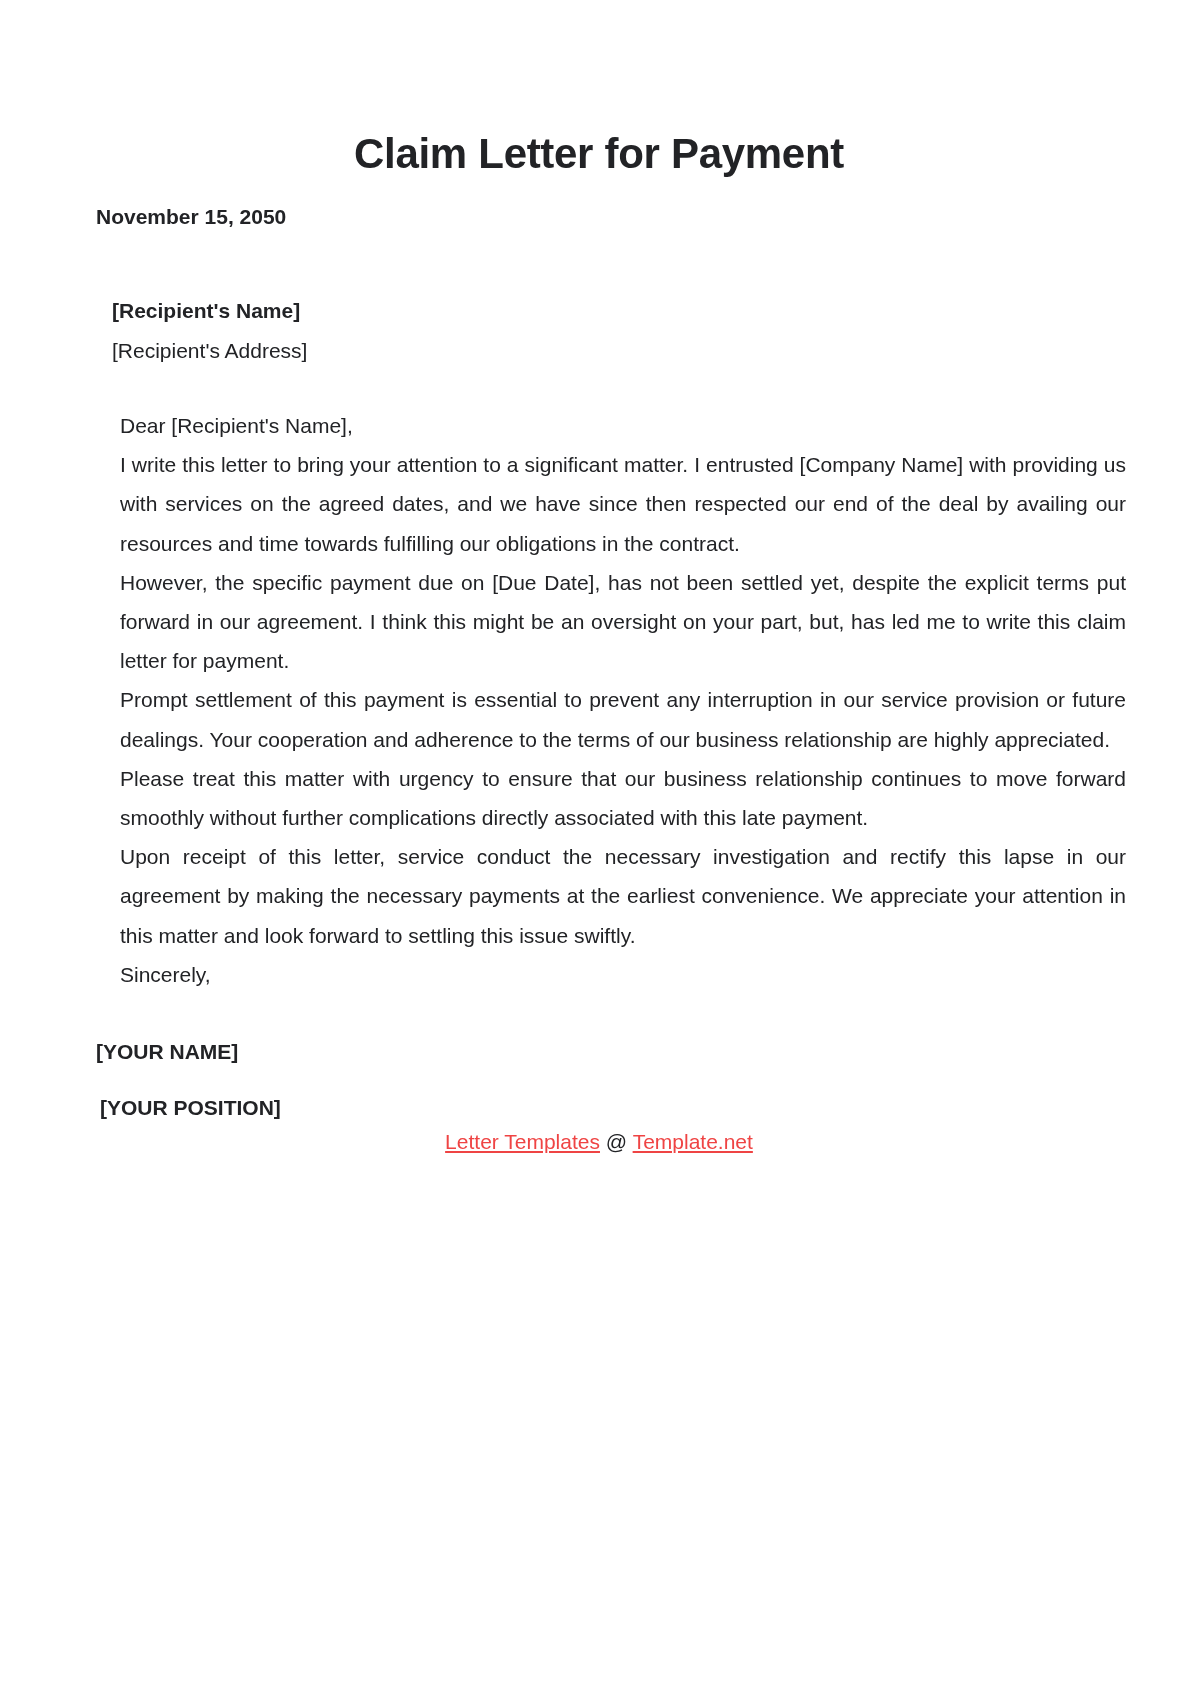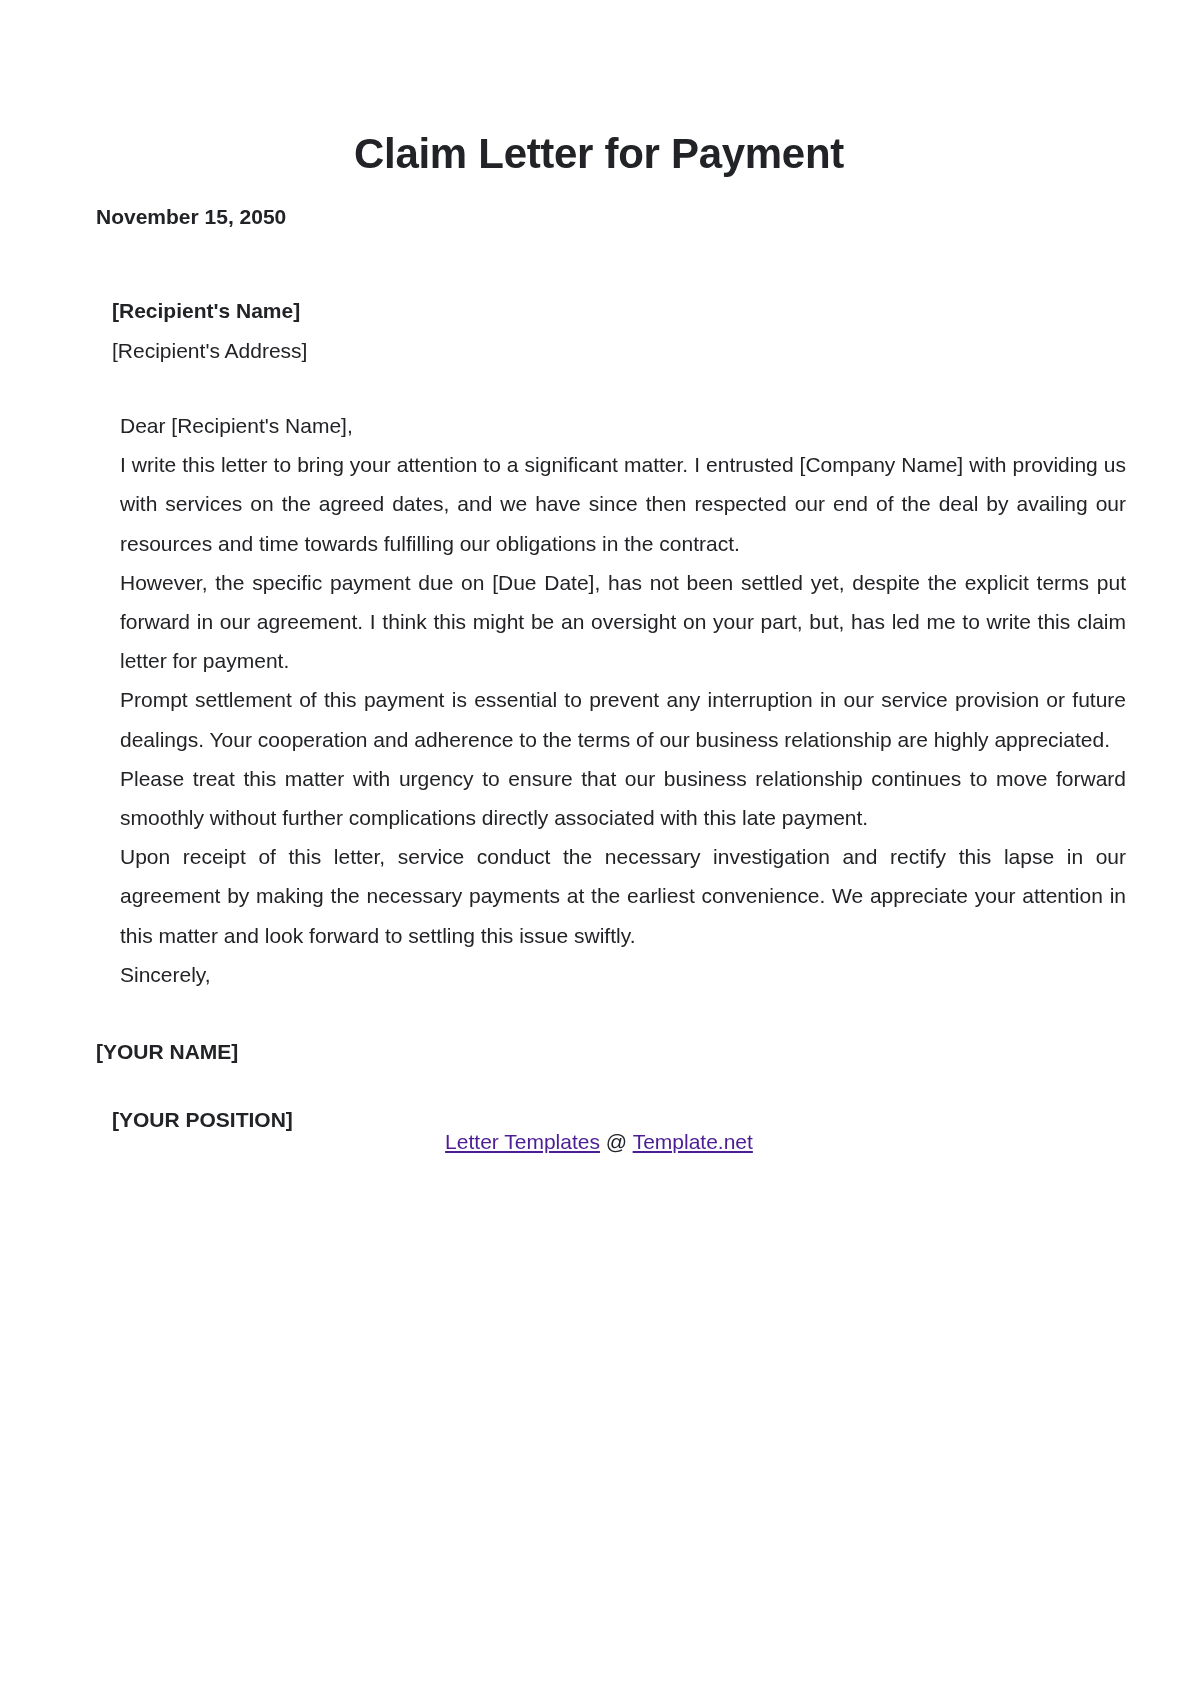--- a/index.html
+++ b/index.html
@@ -84,33 +84,33 @@
       line-height: 28px;
       margin: 0;
     }
     .sig-position {
       position: absolute;
       left: 0;
       top: 1090px;
       font-size: 21px;
       font-weight: bold;
       line-height: 28px;
-      margin: 16px;
+      margin: 4px;
     }
     .footer {
       position: absolute;
       left: 0;
       top: 1128px;
       width: 1006px;
       text-align: center;
       font-size: 21px;
       line-height: 28px;
     }
     .footer a {
-      color: #4c1d95;
+      color: #ef4444;
       text-decoration: underline;
     }
     .footer .sep {
       color: #222326;
     }
   </style>
 </head>
 <body>
 
 <div class="page">

